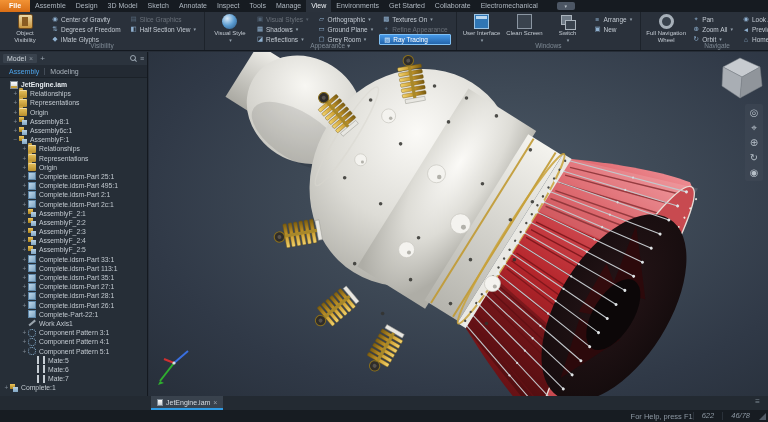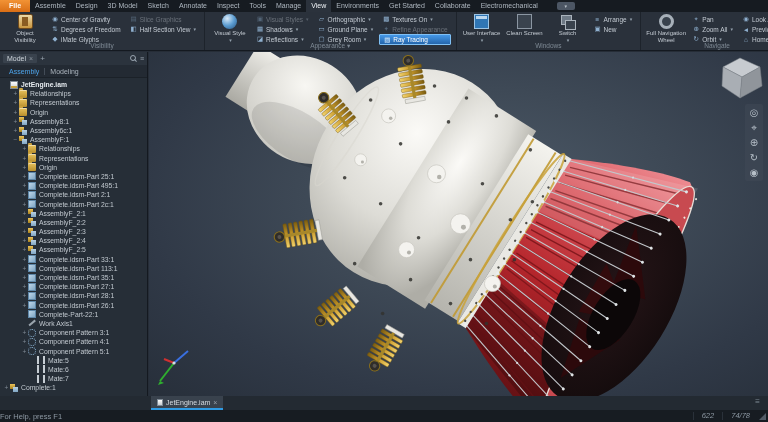--- a/index.html
+++ b/index.html
@@ -91,21 +91,21 @@
   
   .doctabs{position:absolute;left:0;right:0;top:396px;height:14px;background:#232a32;display:flex;align-items:stretch;}
   .doctab{margin-left:151px;display:flex;align-items:center;gap:3px;padding:0 6px;
           background:#39424d;border-bottom:2px solid #2f9be4;font-size:7px;color:#d6dce2;}
   .dicon{width:6px;height:7px;background:linear-gradient(#fdfdfb,#c7ccd1);border:1px solid #7f8a95;flex:none;}
   .dclose{color:#97a1ab;}
   .dsp{flex:1;}
   .ham2{color:#7f8995;font-size:8px;margin:1px 8px 0 0;}
   .statusbar{position:absolute;left:0;right:0;bottom:0;height:12px;background:#171c22;
              display:flex;align-items:center;font-size:7.5px;color:#8d98a3;}
-  .sleft{padding-left:0;flex:1;}
+  .sleft{padding-left:0;flex:1;text-align:right;}
   .sseg{padding:0 8px;border-left:1px solid #2a313a;height:8px;line-height:8px;font-style:italic;}
   .grip{width:8px;height:8px;margin-right:2px;position:relative;}
   .grip:after{content:'';position:absolute;right:0;bottom:0;border-left:7px solid transparent;border-bottom:7px solid #525b66;}
 </style>
 </head>
 <body>
 
 <div class="app">
 
   <div class="tabrow" id="tabrow">
@@ -807,16 +807,16 @@
       <span>JetEngine.iam</span>
       <span class="dclose">×</span>
     </div>
     <span class="dsp"></span>
     <span class="ham2">≡</span>
   </div>
 
   <div class="statusbar">
     <span class="sleft">For Help, press F1</span>
     <span class="sseg">622</span>
-    <span class="sseg">74/78</span>
+    <span class="sseg">46/78</span>
     <span class="grip"></span>
   </div>
 </div>
 
 </body></html>

